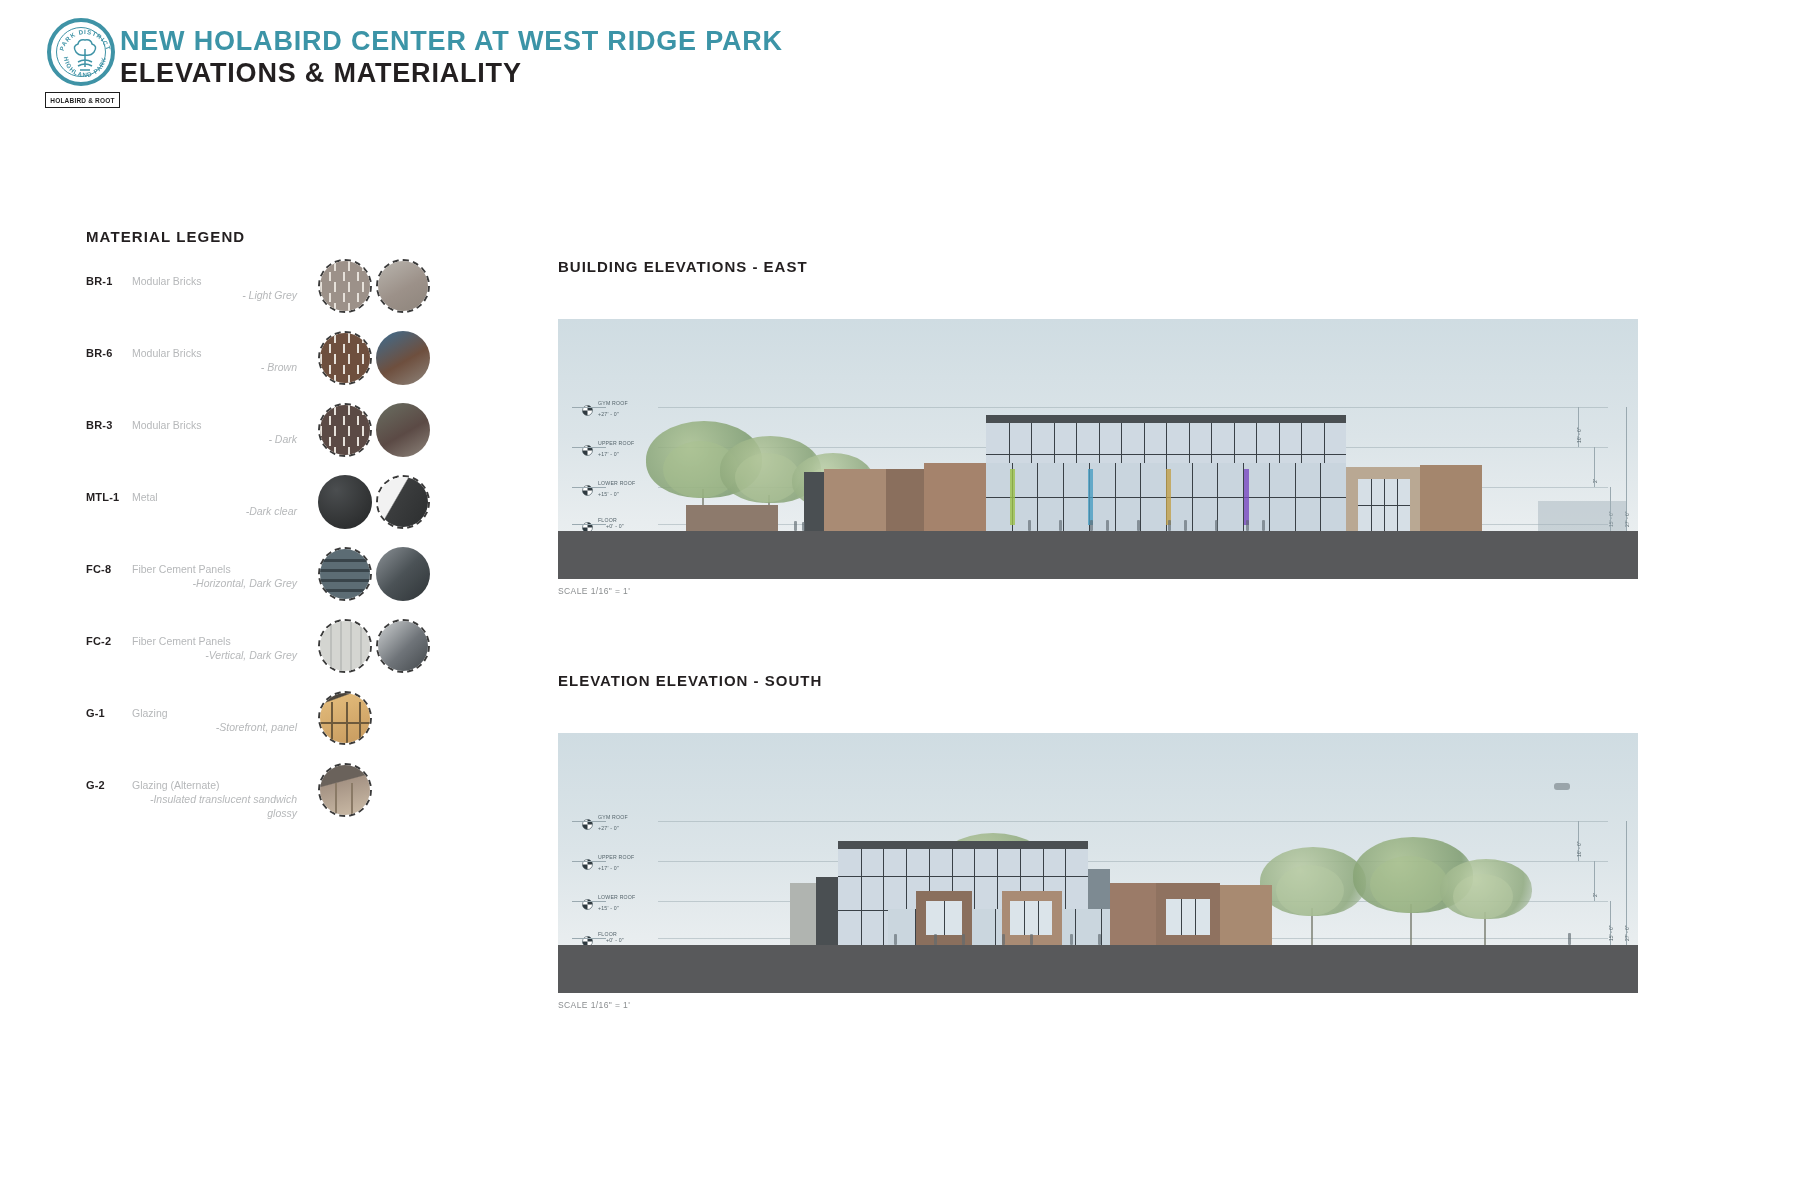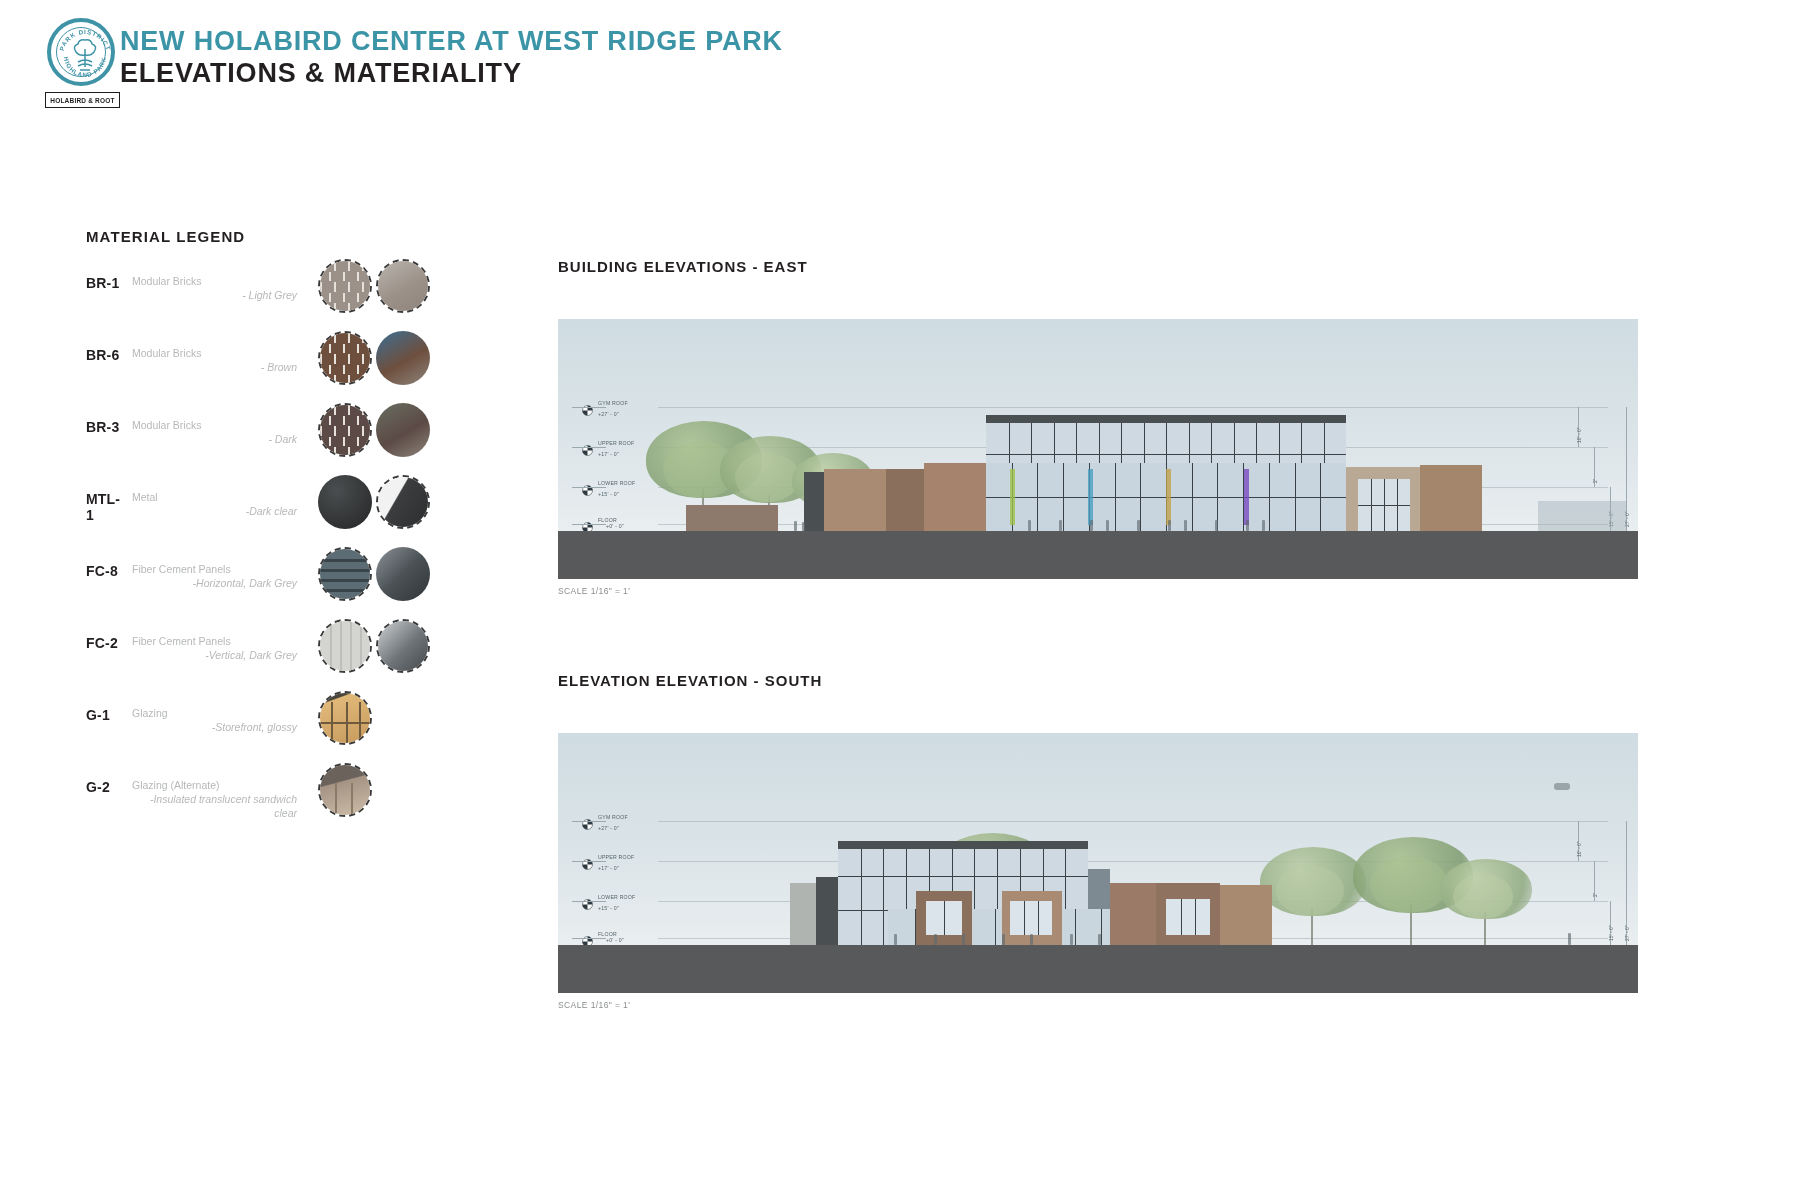--- a/index.html
+++ b/index.html
@@ -30,21 +30,21 @@
   .title-main { font-size:27px; font-weight:bold; letter-spacing:.8px; color:#3c94a7; line-height:1.18; }
   .title-sub  { font-size:27px; font-weight:bold; letter-spacing:.8px; color:#231f20; line-height:1.18; }
 
   
   .legend { position:absolute; left:86px; top:228px; width:420px; }
   .legend-title { font-size:15px; font-weight:bold; letter-spacing:1.1px; color:#231f20; }
 
   .legend-rows { position:absolute; left:0; top:45px; width:420px; }
   .lrow { position:relative; height:72px; }
   .lcode { position:absolute; left:0; top:2px; width:42px; text-align:left;
-           font-size:14px; font-weight:bold; color:#231f20; letter-spacing:.2px; }
+           font-size:11px; font-weight:bold; color:#231f20; letter-spacing:.2px; }
   .ldesc { position:absolute; left:46px; top:1px; width:165px;
            font-size:10.5px; color:#b6b8ba; line-height:1.35; }
   .ldesc .l1 { display:block; text-align:left; }
   .ldesc .l2 { display:block; text-align:right; font-style:italic; }
 
   .swatches { position:absolute; left:196px; top:-16px; width:220px; height:68px; }
   .sw { position:absolute; width:54px; height:54px; border-radius:50%; overflow:hidden; }
   .sw.a { left:36px; top:2px; }
   .sw.b { left:94px; top:2px; }
   .sw.dashed { border:2px dashed #3b3b3b; }
@@ -299,38 +299,38 @@
           </div>
           <div class="sw b dashed">
             <div style="position:absolute;inset:0;background:linear-gradient(135deg,#cfd2d3 0%,#6f7479 55%,#44494d 100%)"></div>
           </div>
         </div>
       </div>
       <div class="lrow">
         <div class="lcode">G-1</div>
         <div class="ldesc">
           <span class="l1">Glazing</span>
-          <span class="l2">-Storefront, glossy</span>
+          <span class="l2">-Storefront, panel</span>
         </div>
         <div class="swatches">
           <div class="sw a dashed">
             <div style="position:absolute;inset:0;background:linear-gradient(160deg,#4a443c 0%,#4a443c 16%,#e0b878 18%,#c79a5e 100%)">
               <div style="position:absolute;left:22%;top:18%;bottom:0;width:1.5px;background:#6e5a3c"></div>
               <div style="position:absolute;left:52%;top:18%;bottom:0;width:1.5px;background:#6e5a3c"></div>
               <div style="position:absolute;left:78%;top:18%;bottom:0;width:1.5px;background:#6e5a3c"></div>
               <div style="position:absolute;left:0;right:0;top:58%;height:1.5px;background:#6e5a3c"></div>
             </div>
           </div>
         </div>
       </div>
       <div class="lrow">
         <div class="lcode">G-2</div>
         <div class="ldesc">
           <span class="l1">Glazing (Alternate)</span>
-          <span class="l2">-Insulated translucent sandwich clear</span>
+          <span class="l2">-Insulated translucent sandwich glossy</span>
         </div>
         <div class="swatches">
           <div class="sw a dashed">
             <div style="position:absolute;inset:0;background:linear-gradient(165deg,#6a625b 0%,#6a625b 34%,#a59384 36%,#cdbda8 100%)">
               <div style="position:absolute;left:30%;top:36%;bottom:0;width:1.5px;background:#8a7a66"></div>
               <div style="position:absolute;left:62%;top:36%;bottom:0;width:1.5px;background:#8a7a66"></div>
             </div>
           </div>
         </div>
       </div>

